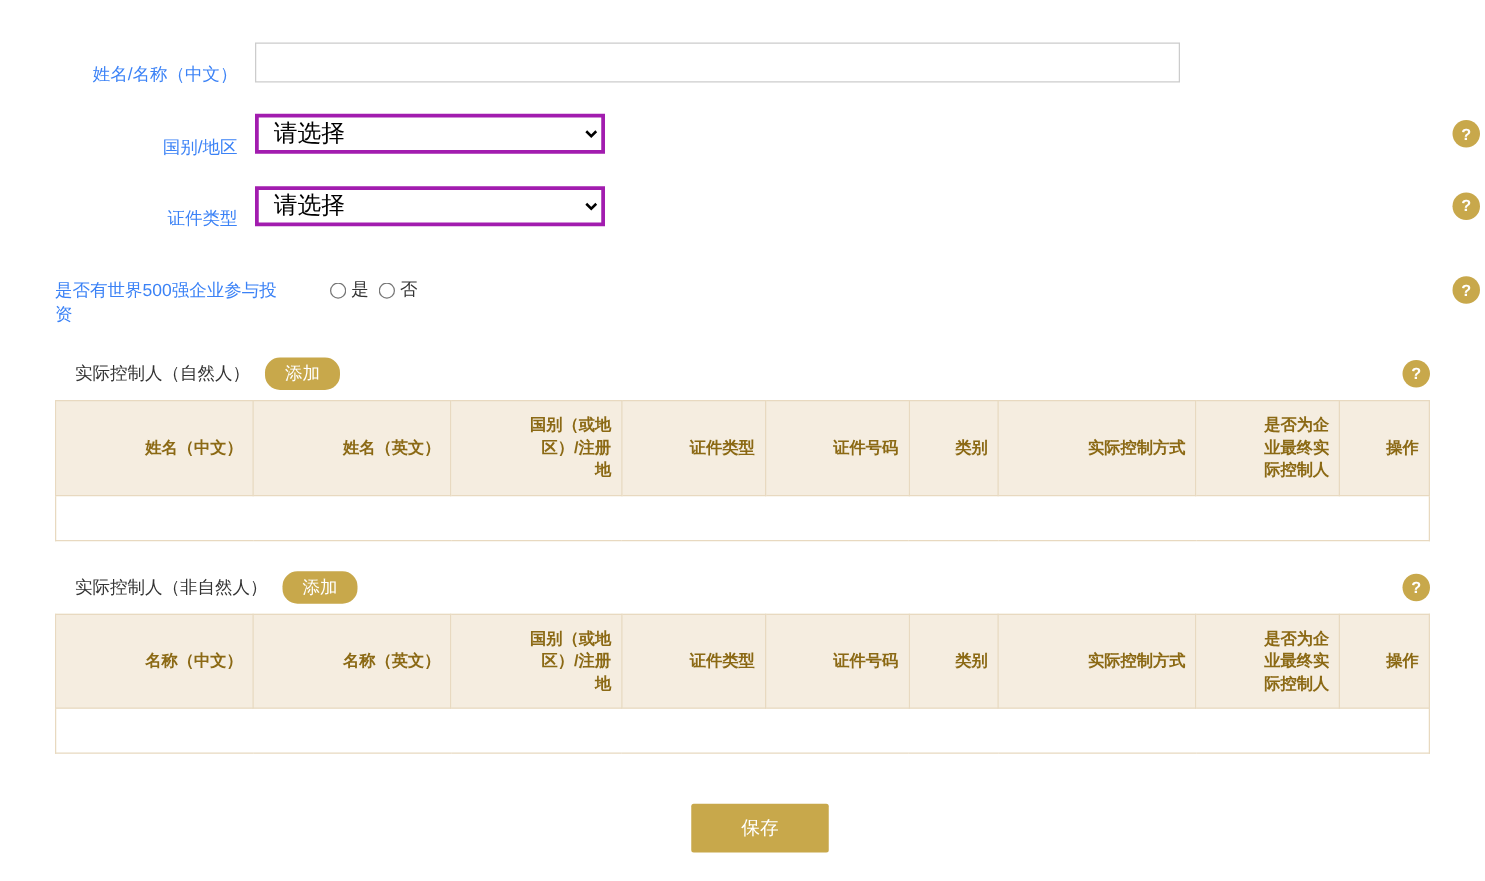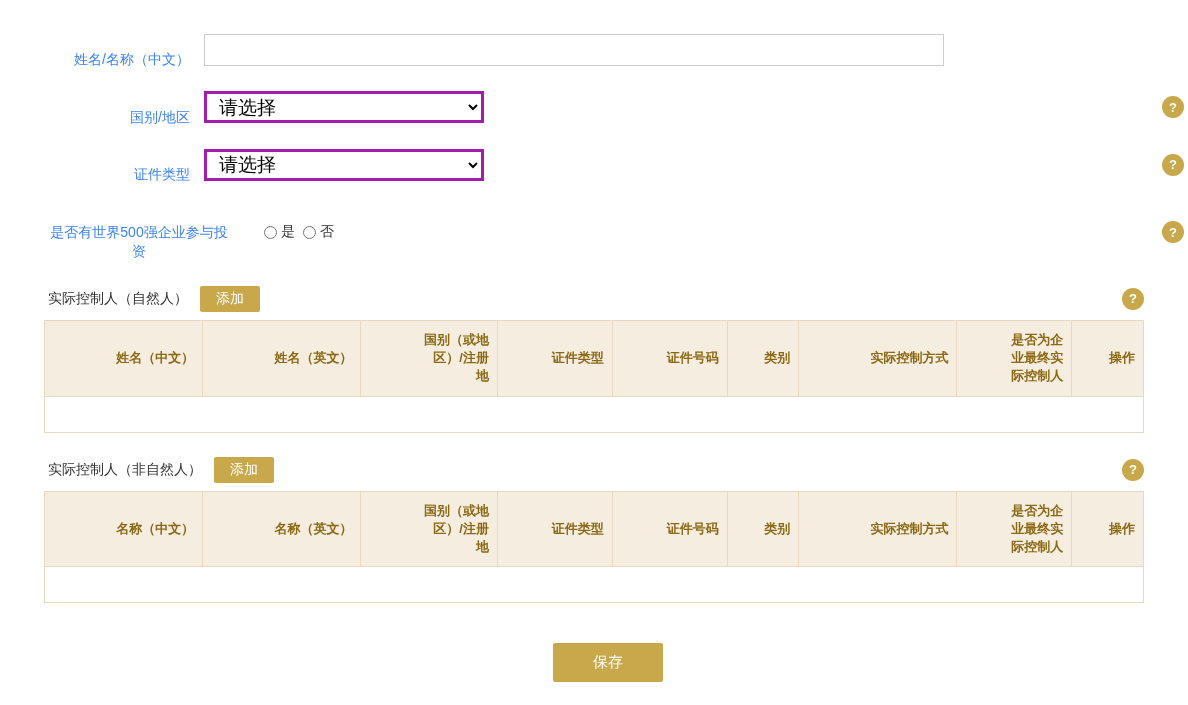--- a/index.html
+++ b/index.html
@@ -87,39 +87,39 @@
       position: absolute;
       right: -40px;
       top: 50%;
       transform: translateY(-50%);
     }
 
     .section-header {
       display: flex;
       align-items: center;
       gap: 12px;
-      margin: 24px 0 8px 4px;
+      margin: 24px 0 8px 16px;
       position: relative;
     }
 
     .section-title {
       font-size: 14px;
       color: #333;
       font-weight: normal;
     }
 
     .add-btn {
       background: #c8a84b;
       color: #fff;
       border: none;
       padding: 4px 16px;
       font-size: 14px;
       font-family: inherit;
       cursor: pointer;
-      border-radius: 2px;
+      border-radius: 12px;
     }
 
     .section-help {
       width: 22px;
       height: 22px;
       background: #c8a84b;
       border-radius: 50%;
       display: flex;
       align-items: center;
       justify-content: center;
@@ -201,21 +201,21 @@
 
   <div class="form-row">
     <label class="form-label">证件类型</label>
     <select class="form-select">
       <option value="">请选择</option>
     </select>
     <div class="help-icon">?</div>
   </div>
 
   <div class="form-row">
-    <label class="form-label" style="width:220px;min-width:220px;text-align:center;padding-right:30px;">是否有世界500强企业参与投资</label>
+    <label class="form-label" style="width:220px;min-width:220px;text-align:left;padding-right:30px;">是否有世界500强企业参与投资</label>
     <div class="radio-group">
       <label>
         <input type="radio" name="fortune500" value="yes" style="">
         <span>是</span>
       </label>
       <label>
         <input type="radio" name="fortune500" value="no" style="">
         <span>否</span>
       </label>
     </div>

